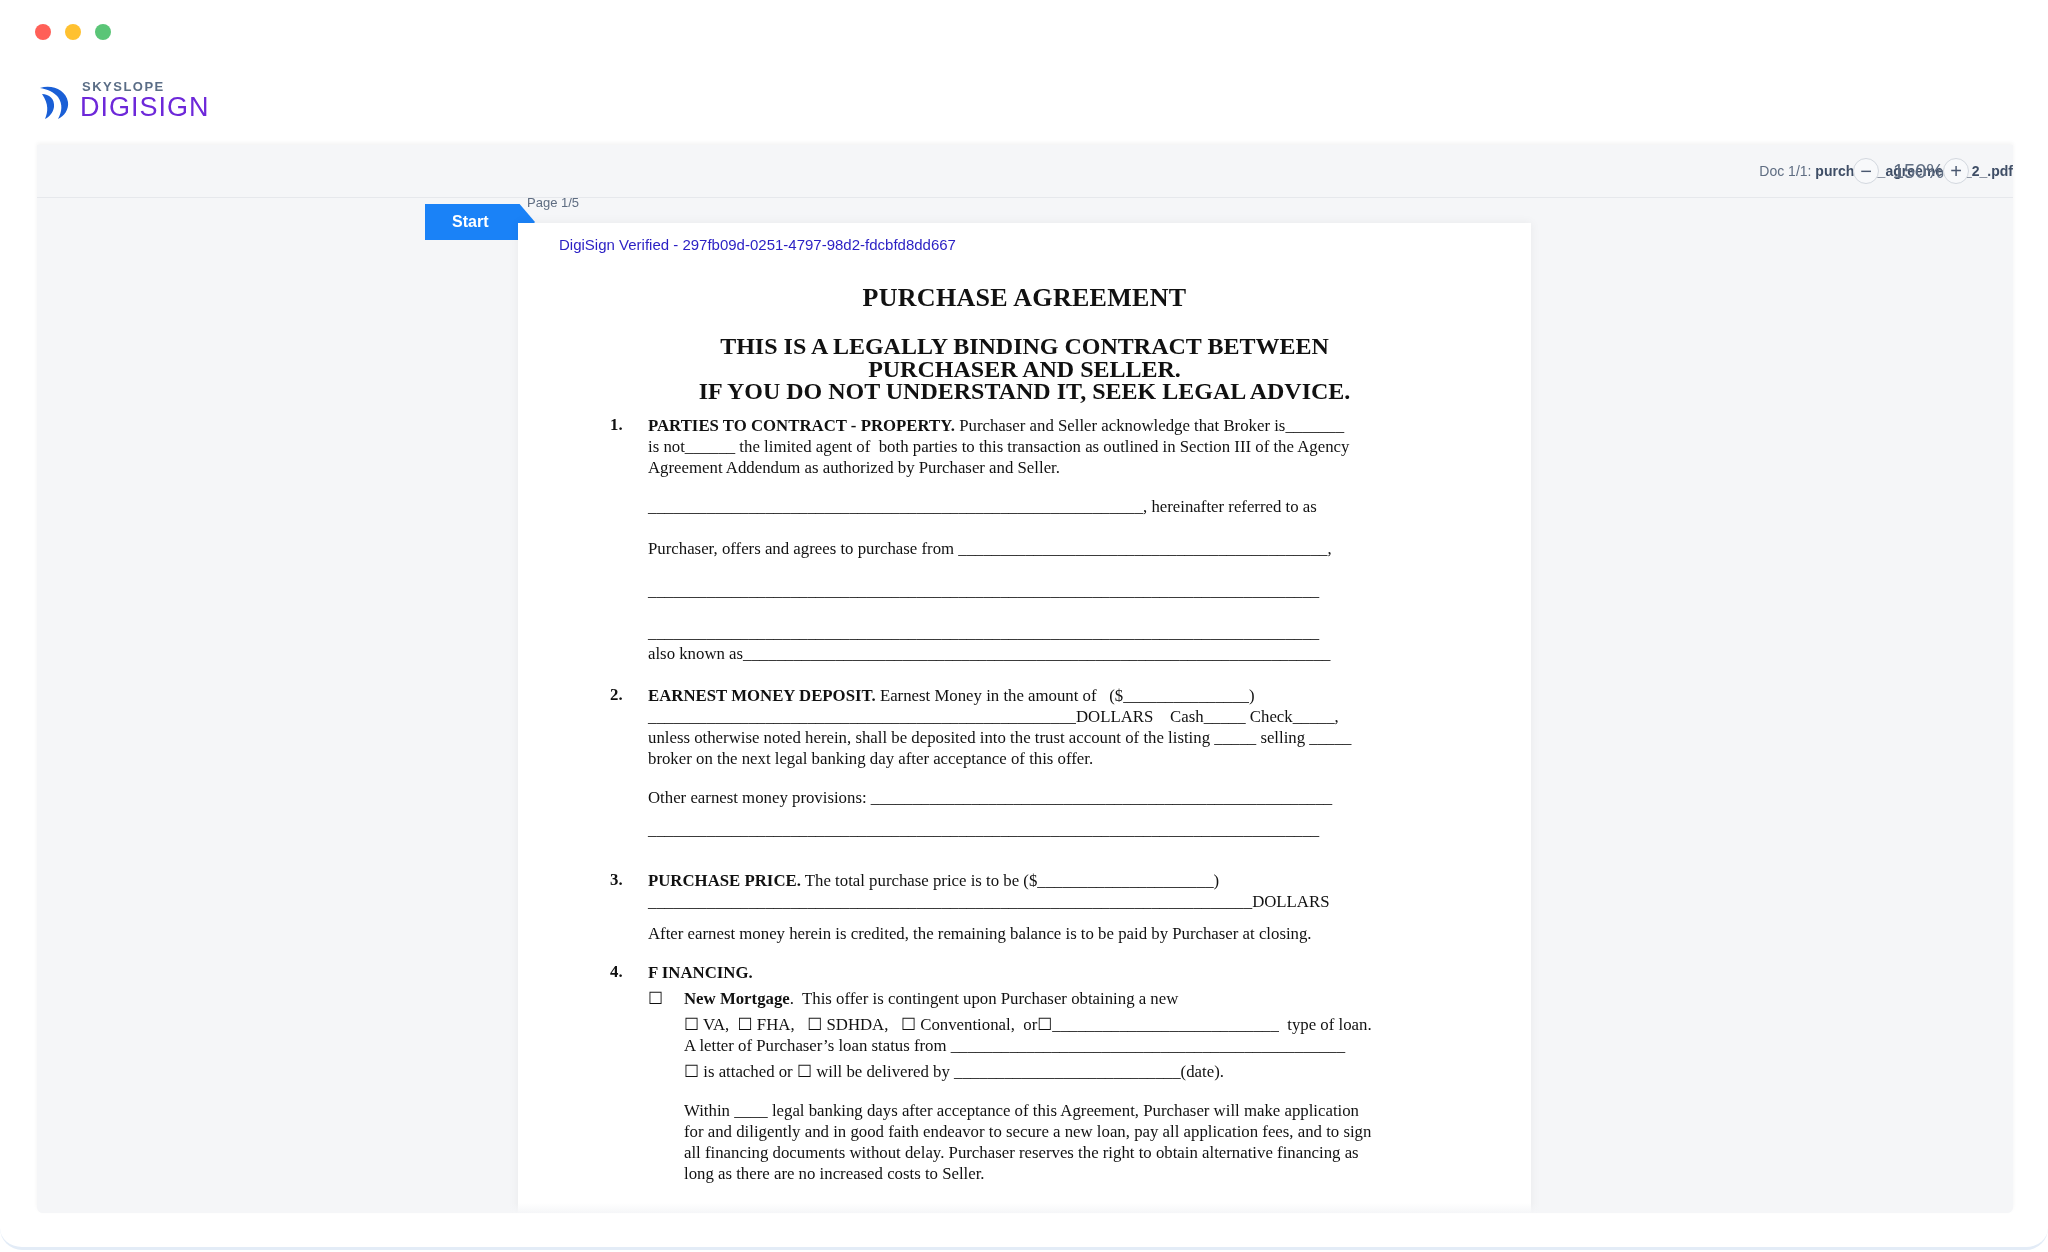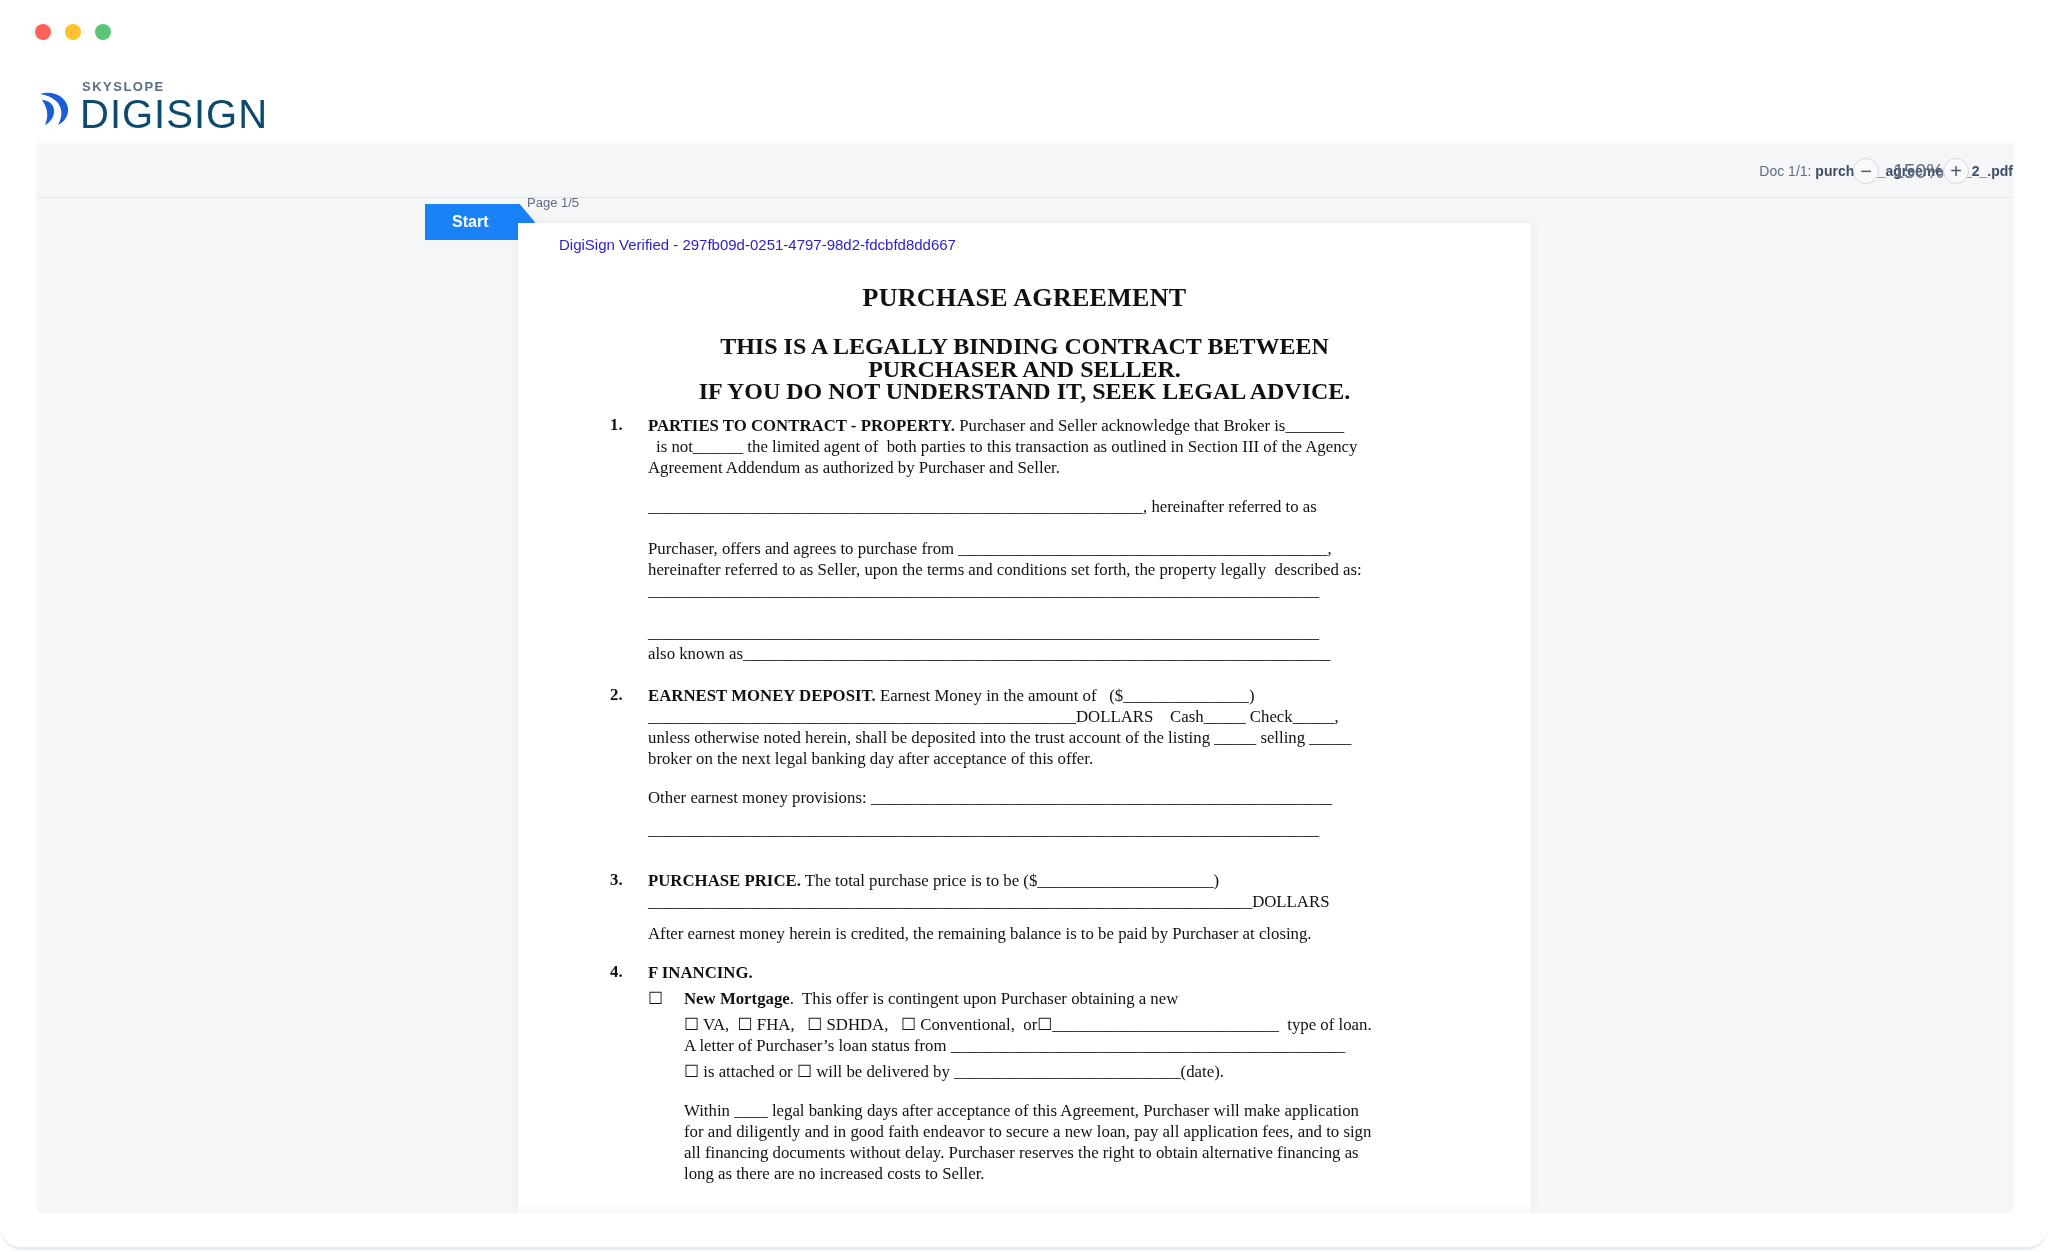--- a/index.html
+++ b/index.html
@@ -14,21 +14,21 @@
   .traffic { position: absolute; top: 24px; left: 35px; display: flex; gap: 14px; }
   .traffic span { width: 16px; height: 16px; border-radius: 50%; display: block; }
   .t-red { background: #ff6058; }
   .t-yellow { background: #ffc130; }
   .t-green { background: #5ac577; }
 
   .logo { position: absolute; left: 38px; top: 80px; display: flex; align-items: center; gap: 8px; }
   .logo-mark { width: 34px; height: 38px; display: block; }
   .logo-text { display: flex; flex-direction: column; line-height: 1; }
   .logo-small { font-size: 13px; font-weight: bold; letter-spacing: 1.5px; color: #5a6d86; margin-left: 2px; }
-  .logo-big { font-size: 40px; letter-spacing: 1px; color: #0c4a6e; margin-top: 1px; }
+  .logo-big { font-size: 27px; letter-spacing: 1px; color: #6d28d9; margin-top: 1px; }
 
   .viewer {
     position: absolute; left: 37px; top: 145px; width: 1976px; height: 1068px;
     background: #f5f6f8; overflow: hidden;
     box-shadow: 0 -2px 4px rgba(0,0,0,0.05);
     border-radius: 0 0 6px 6px;
   }
   .viewer-bar {
     height: 53px; border-bottom: 1px solid #e6e8ec; position: relative;
     display: flex; align-items: center; justify-content: flex-end;
@@ -111,25 +111,24 @@
       <div class="verified">DigiSign Verified - 297fb09d-0251-4797-98d2-fdcbfd8dd667</div>
       <div class="title">PURCHASE AGREEMENT</div>
       <div class="subtitle">
         <div>THIS IS A LEGALLY BINDING CONTRACT BETWEEN</div>
         <div>PURCHASER AND SELLER.</div>
         <div>IF YOU DO NOT UNDERSTAND IT, SEEK LEGAL ADVICE.</div>
       </div>
 
       <div class="num" style="left:92px;top:192px">1.</div>
       <div class="line" style="left:130px;top:192px"><b class="hd">PARTIES TO CONTRACT - PROPERTY.</b><span> Purchaser and Seller acknowledge that Broker is_______</span></div>
-      <div class="line" style="left:138px;top:213px">is not______ the limited agent of  both parties to this transaction as outlined in Section III of the Agency</div>
+      <div class="line" style="left:130px;top:213px">is not______ the limited agent of  both parties to this transaction as outlined in Section III of the Agency</div>
       <div class="line" style="left:130px;top:234px">Agreement Addendum as authorized by Purchaser and Seller.</div>
       <div class="line" style="left:130px;top:273px">___________________________________________________________, hereinafter referred to as</div>
       <div class="line" style="left:130px;top:315px">Purchaser, offers and agrees to purchase from ____________________________________________,</div>
-      <div class="line" style="left:130px;top:336px">hereinafter referred to as Seller, upon the terms and conditions set forth, the property legally  described as:</div>
       <div class="line" style="left:130px;top:357px">________________________________________________________________________________</div>
       <div class="line" style="left:130px;top:399px">________________________________________________________________________________</div>
       <div class="line" style="left:130px;top:420px">also known as______________________________________________________________________</div>
 
       <div class="num" style="left:92px;top:462px">2.</div>
       <div class="line" style="left:130px;top:462px"><b class="hd">EARNEST MONEY DEPOSIT.</b><span> Earnest Money in the amount of   ($_______________)</span></div>
       <div class="line" style="left:130px;top:483px">___________________________________________________DOLLARS    Cash_____ Check_____,</div>
       <div class="line" style="left:130px;top:504px">unless otherwise noted herein, shall be deposited into the trust account of the listing _____ selling _____</div>
       <div class="line" style="left:130px;top:525px">broker on the next legal banking day after acceptance of this offer.</div>
       <div class="line" style="left:130px;top:564px">Other earnest money provisions: _______________________________________________________</div>

